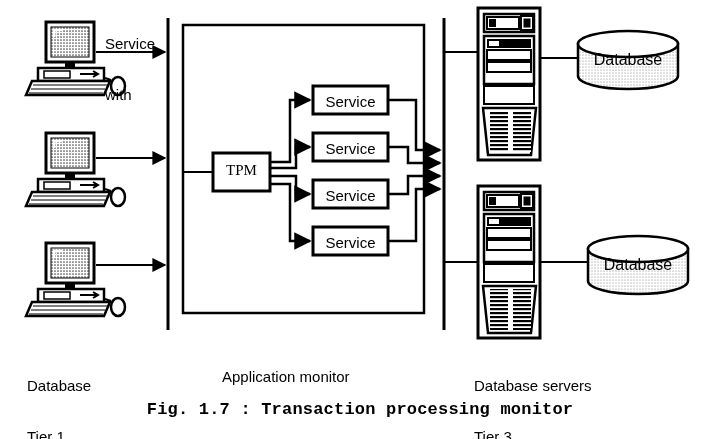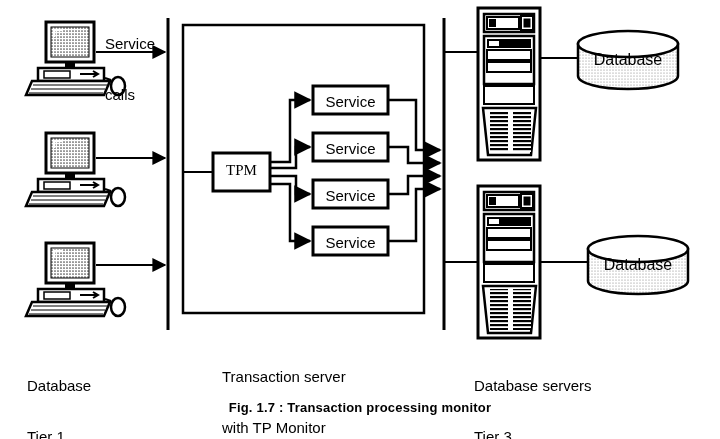--- a/index.html
+++ b/index.html
@@ -42,23 +42,23 @@
     color: #000;
     text-align: center;
     white-space: nowrap;
   }
   .caption {
     position: absolute;
     left: 0;
     top: 400px;
     width: 720px;
     text-align: center;
-    font-family: Liberation Sans, sans-serif;
+    font-family: Liberation Mono, monospace;
     font-weight: bold;
-    font-size: 13px;
+    font-size: 17px;
     letter-spacing: 0.2px;
     color: #000;
   }
   .svc-label {
     font-family: "Liberation Sans", sans-serif;
     font-size: 15px;
   }
 </style>
 </head>
 <body>
@@ -256,41 +256,40 @@
 
     <g>
       <path d="M588 249 L588 281 A50 13 0 0 0 688 281 L688 249 Z" fill="url(#cylDots)" stroke="#000" stroke-width="2.5"></path>
       <ellipse cx="638" cy="249" rx="50" ry="13" fill="#fff" stroke="#000" stroke-width="2.5"></ellipse>
     </g>
 
   </svg>
 
   <div class="lbl" style="left:105px; top:1px; width:90px; text-align:left;">
     <div>Service</div>
-    <div>calls</div>
+    <div>with</div>
   </div>
 
   <div class="lbl-box" style="left:213px; top:162px; width:57px;font-family:Liberation Serif, serif;">TPM</div>
 
   <div class="lbl-box svc-label" style="left:313px; top:93px; width:75px;">Service</div>
   <div class="lbl-box svc-label" style="left:313px; top:140px; width:75px;">Service</div>
   <div class="lbl-box svc-label" style="left:313px; top:187px; width:75px;">Service</div>
   <div class="lbl-box svc-label" style="left:313px; top:234px; width:75px;">Service</div>
 
   <div class="lbl-box" style="left:578px; top:51px; width:100px; font-size:16px;">Database</div>
   <div class="lbl-box" style="left:588px; top:256px; width:100px; font-size:16px;">Database</div>
 
   <div class="lbl" style="left:27px; top:343px;">
     <div>Database</div>
     <div>Tier 1</div>
   </div>
 
   <div class="lbl" style="left:222px; top:334px;">
-    <div>Transaction server</div>
-    <div>with TP Monitor</div>
+    <div>Application monitor</div>
     
   </div>
 
   <div class="lbl" style="left:474px; top:343px;">
     <div>Database servers</div>
     <div>Tier 3</div>
   </div>
 
   <div class="caption">Fig. 1.7 : Transaction processing monitor</div>
 

